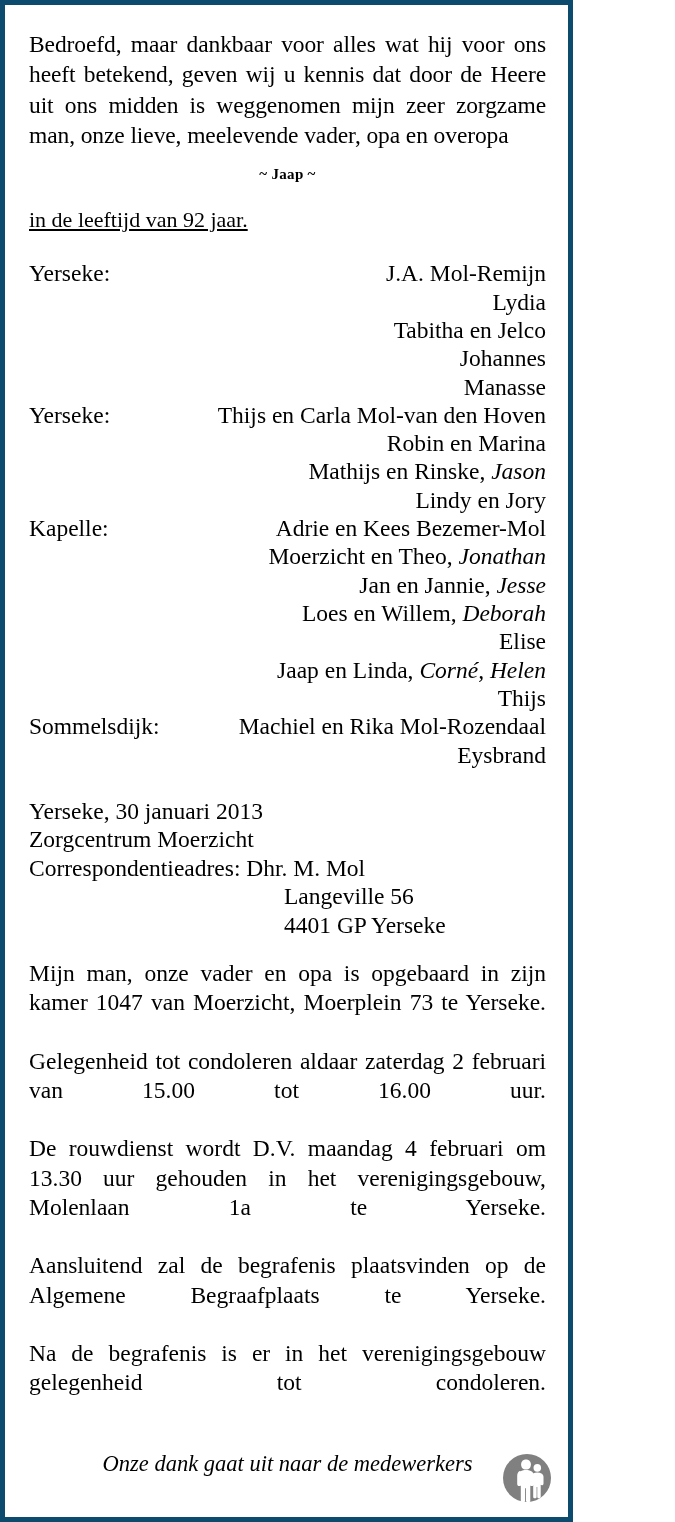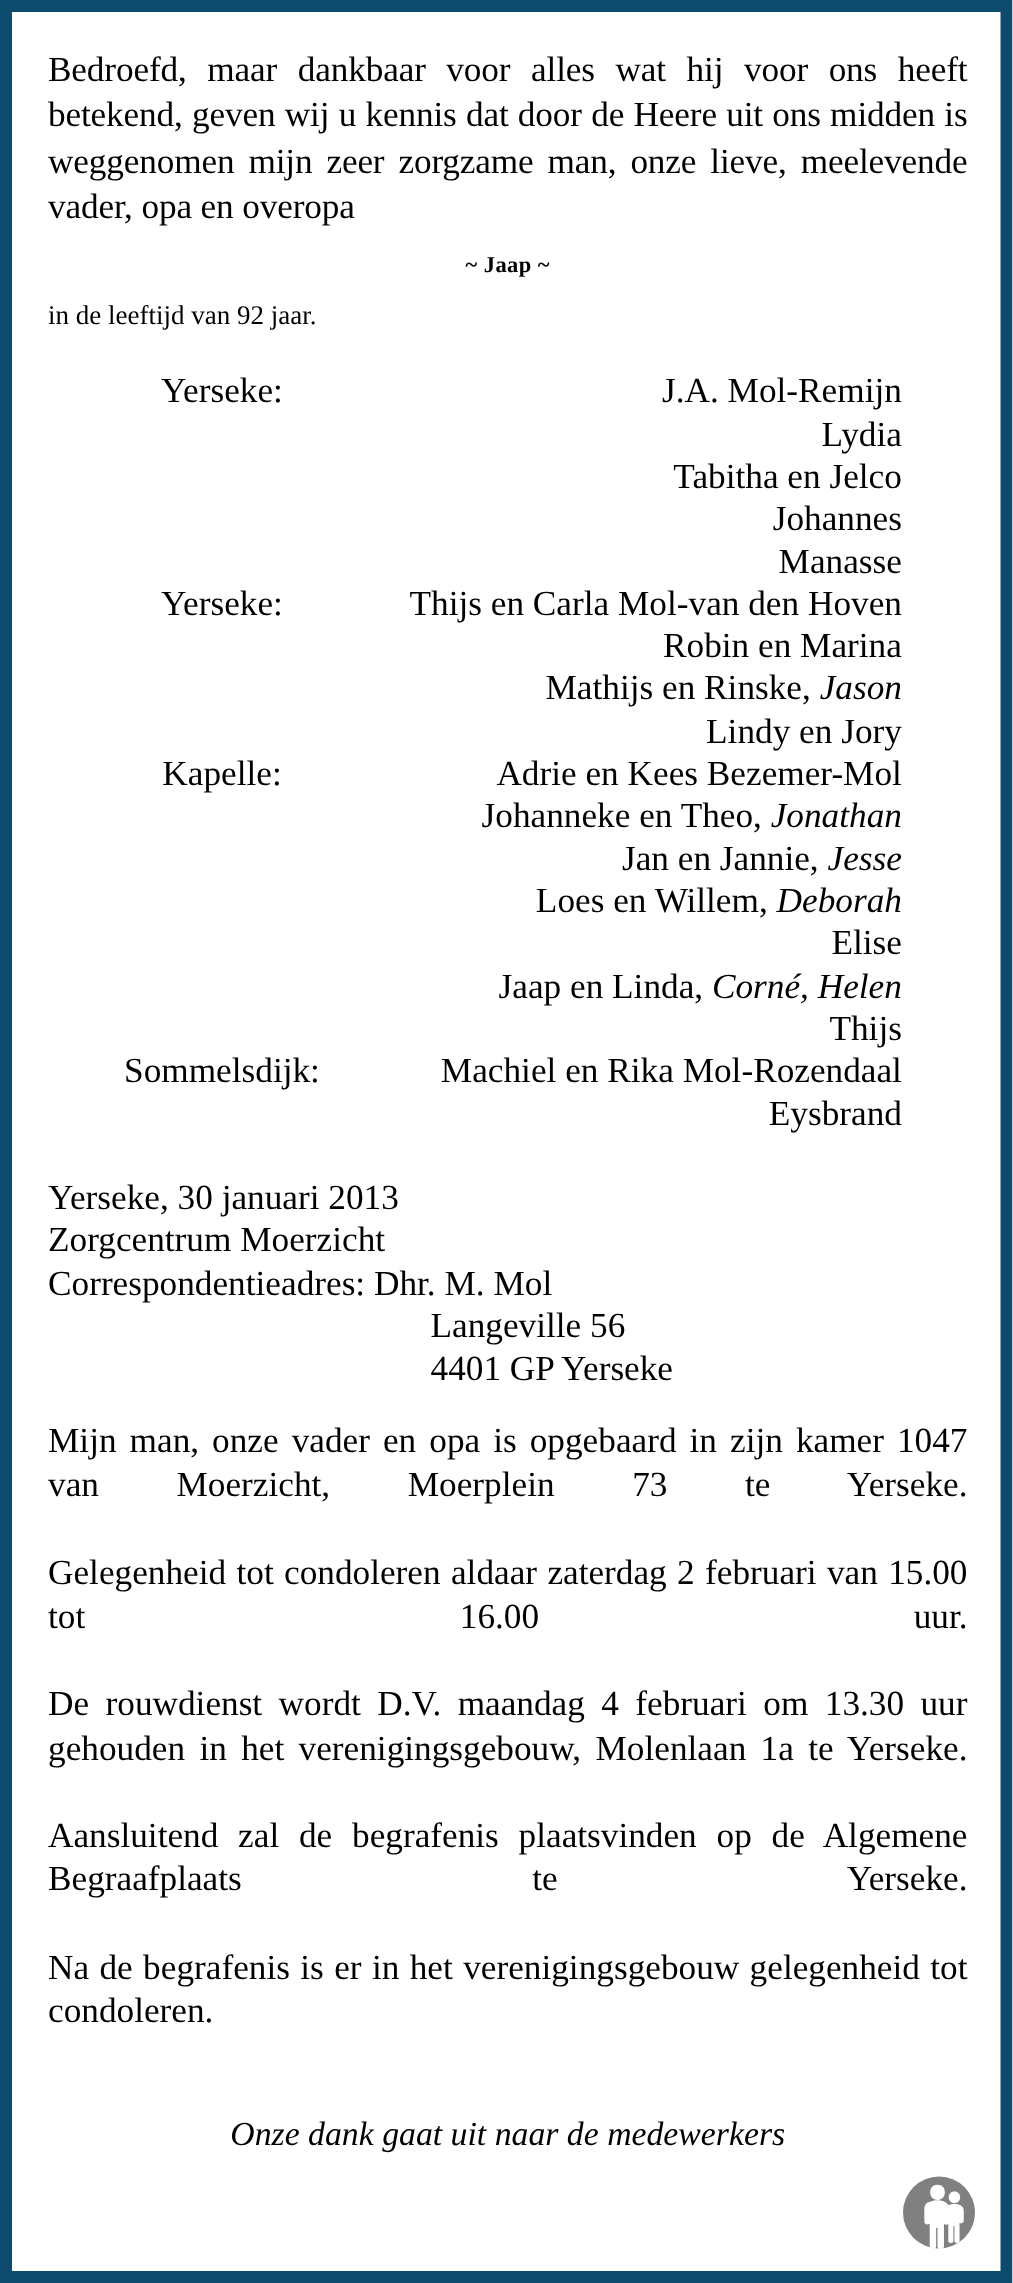--- a/index.html
+++ b/index.html
@@ -7,25 +7,25 @@
     padding: 0;
     background: #ffffff;
   }
   body {
     font-family: "Liberation Serif", "DejaVu Serif", serif;
     color: #000000;
   }
 
   .card {
     position: relative;
-    width: 675px;
+    width: 573px;
     height: 1522px;
     box-sizing: border-box;
     background: #ffffff;
-    border: 8px solid #0c4a6e;
+    border: 5px solid #0c4a6e;
     overflow: hidden;
   }
 
   .inner {
     box-sizing: border-box;
     padding: 24px 22px 0 24px;
   }
 
   
   .intro {
@@ -50,39 +50,40 @@
   }
   .nickname {
     font-size: 15px;
     font-weight: bold;
     line-height: 1.1;
     margin-top: 7px;
     letter-spacing: 0.3px;
   }
 
   .age-line {
-    font-size: 18px;
+    font-size: 22px;
     line-height: 1.25;
-    margin-top: 13px;
+    margin-top: 23px;
+    text-decoration: underline;
   }
 
   
   .family {
     margin-top: 26px;
     border-collapse: collapse;
   }
   .family td {
     padding: 0;
     font-size: 23.5px;
     line-height: 1.205;
     vertical-align: baseline;
     white-space: nowrap;
   }
   .fam-place {
-    text-align: center;
+    text-align: left;
     padding-right: 9px !important;
     width: 232px;
   }
   .fam-name {
     text-align: right;
   }
   .fam-name .it {
     font-style: italic;
   }
 
@@ -182,21 +183,21 @@
           <tr>
             <td class="fam-place"></td>
             <td class="fam-name"><span>Lindy en Jory</span></td>
           </tr>
           <tr>
             <td class="fam-place">Kapelle:</td>
             <td class="fam-name"><span>Adrie en Kees Bezemer-Mol</span></td>
           </tr>
           <tr>
             <td class="fam-place"></td>
-            <td class="fam-name"><span>Johanneke en Theo, </span><span class="it">Jonathan</span></td>
+            <td class="fam-name"><span>Moerzicht en Theo, </span><span class="it">Jonathan</span></td>
           </tr>
           <tr>
             <td class="fam-place"></td>
             <td class="fam-name"><span>Jan en Jannie, </span><span class="it">Jesse</span></td>
           </tr>
           <tr>
             <td class="fam-place"></td>
             <td class="fam-name"><span>Loes en Willem, </span><span class="it">Deborah</span></td>
           </tr>
           <tr>

